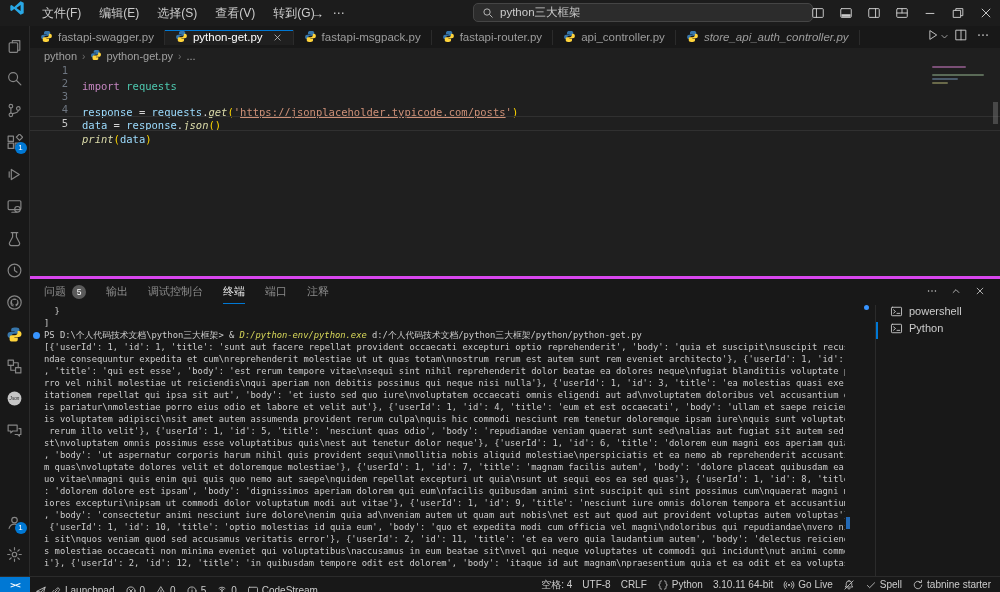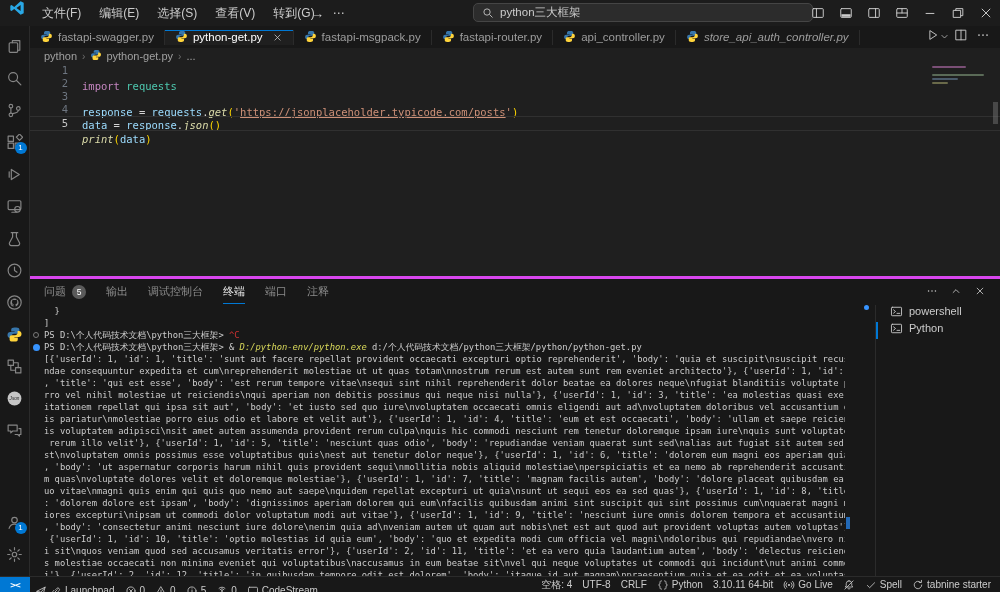--- a/index.html
+++ b/index.html
@@ -488,21 +488,20 @@
             <div class="act">
               <span><svg viewBox="0 0 16 16" width="12" height="12" fill="none" stroke="currentColor" stroke-width="1.1" stroke-linecap="round" stroke-linejoin="round">
                   <path d="M4.2 4.2l7.6 7.6M11.8 4.2l-7.6 7.6"></path>
                 </svg></span>
             </div>
           </div>
       </div>
       <div class="terminal" id="terminal">
           <div class="trow">  }</div>
           <div class="trow">]</div>
-          <div class="trow"><span class="deco ring"></span>PS D:\个人代码技术文档\python三大框架&gt; <span class="t-red">^C</span></div>
           <div class="trow"><span class="deco dot"></span>PS D:\个人代码技术文档\python三大框架&gt; &amp; <span class="t-yellow">D:/python-env/python.exe</span> d:/个人代码技术文档/python三大框架/python/python-get.py</div>
           <div class="trow">[{'userId': 1, 'id': 1, 'title': 'sunt aut facere repellat provident occaecati excepturi optio reprehenderit', 'body': 'quia et suscipit\nsuscipit recusa</div>
           <div class="trow">ndae consequuntur expedita et cum\nreprehenderit molestiae ut ut quas totam\nnostrum rerum est autem sunt rem eveniet architecto'}, {'userId': 1, 'id': 2</div>
           <div class="trow">, 'title': 'qui est esse', 'body': 'est rerum tempore vitae\nsequi sint nihil reprehenderit dolor beatae ea dolores neque\nfugiat blanditiis voluptate po</div>
           <div class="trow">rro vel nihil molestiae ut reiciendis\nqui aperiam non debitis possimus qui neque nisi nulla'}, {'userId': 1, 'id': 3, 'title': 'ea molestias quasi exerc</div>
           <div class="trow">itationem repellat qui ipsa sit aut', 'body': 'et iusto sed quo iure\nvoluptatem occaecati omnis eligendi aut ad\nvoluptatem doloribus vel accusantium qu</div>
           <div class="trow">is pariatur\nmolestiae porro eius odio et labore et velit aut'}, {'userId': 1, 'id': 4, 'title': 'eum et est occaecati', 'body': 'ullam et saepe reiciend</div>
           <div class="trow">is voluptatem adipisci\nsit amet autem assumenda provident rerum culpa\nquis hic commodi nesciunt rem tenetur doloremque ipsam iure\nquis sunt voluptatem</div>
           <div class="trow"> rerum illo velit'}, {'userId': 1, 'id': 5, 'title': 'nesciunt quas odio', 'body': 'repudiandae veniam quaerat sunt sed\nalias aut fugiat sit autem sed e</div>
           <div class="trow">st\nvoluptatem omnis possimus esse voluptatibus quis\nest aut tenetur dolor neque'}, {'userId': 1, 'id': 6, 'title': 'dolorem eum magni eos aperiam quia'</div>

